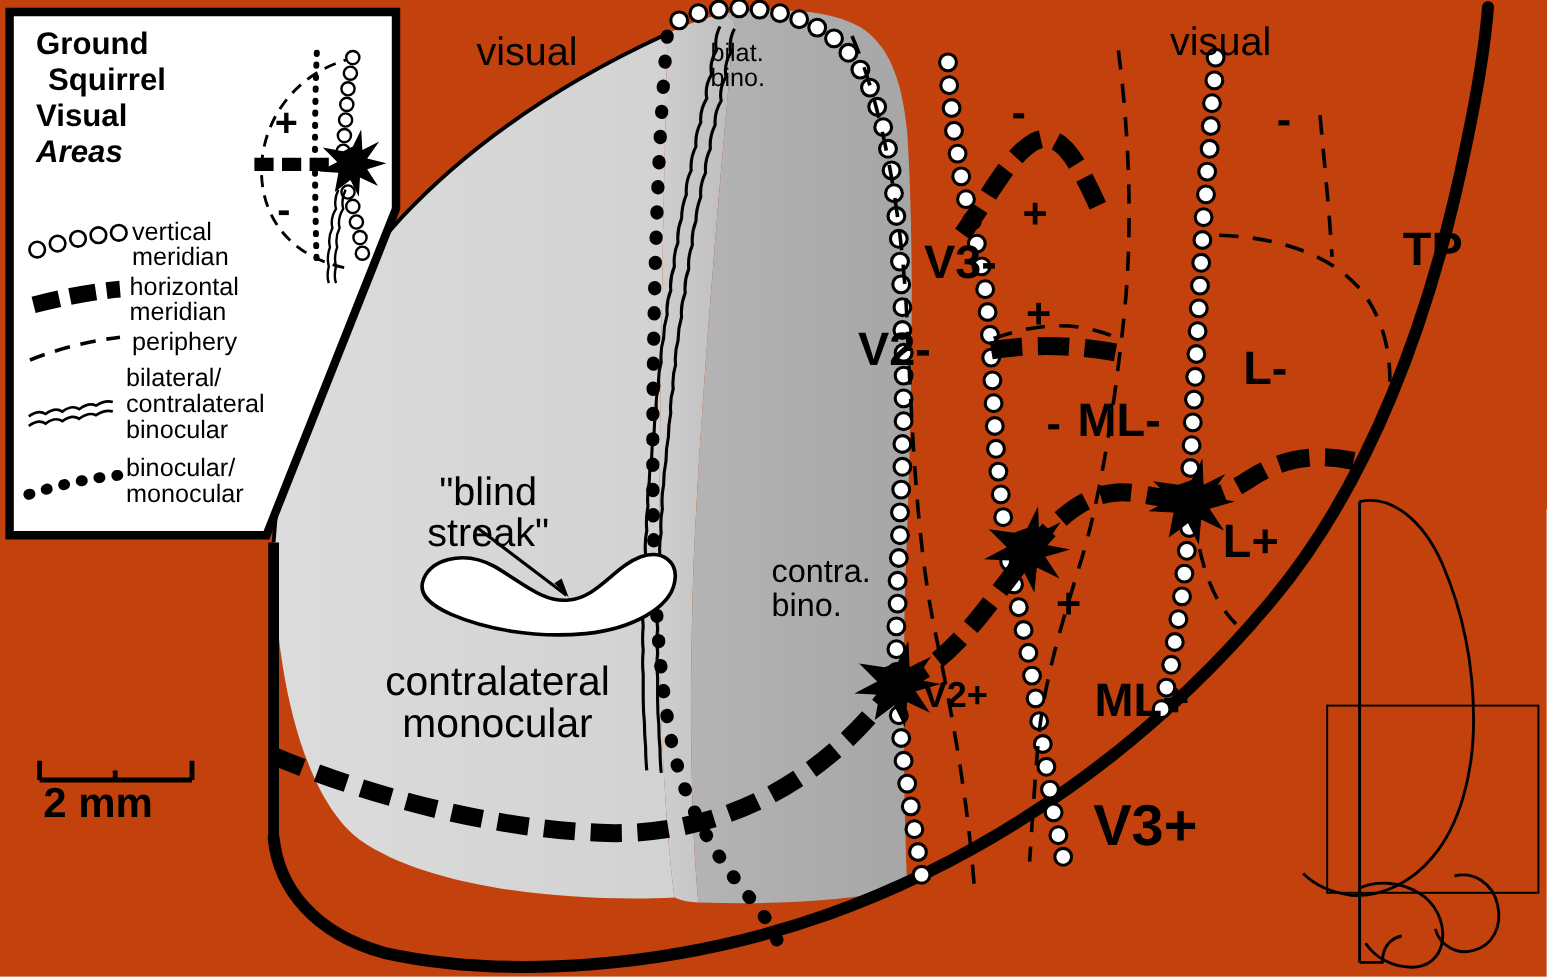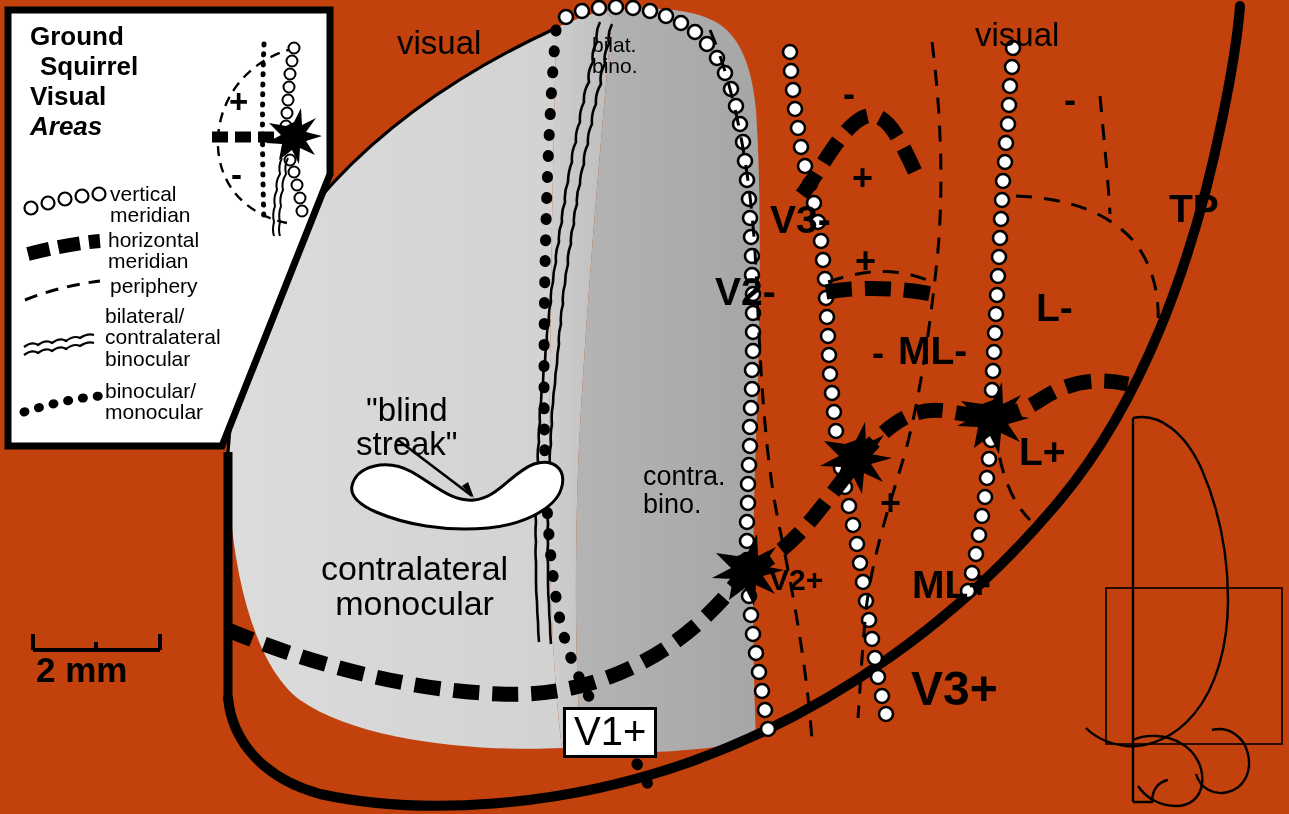--- a/index.html
+++ b/index.html
@@ -323,21 +323,20 @@
   <div class="lbl" style="left:592px;top:34px;font-size:21px;">bilat.
 bino.</div>
   <div class="lbl" style="left:615px;top:463px;font-size:27px;margin-left:28px;">contra.
 bino.</div>
 
   <div class="lbl" style="left:356px;top:393px;font-size:33px;text-align:center;">"blind
 streak"</div>
   <div class="lbl" style="left:321px;top:551px;font-size:34px;text-align:center;">contralateral
 monocular</div>
 
-  <div class="lbl boxed" style="left:563px;top:707px;">V1+</div>
 
   <div class="lbl bold" style="left:715px;top:272px;font-size:39px;">V2-</div>
   <div class="lbl bold" style="left:769px;top:565px;font-size:30px;">V2+</div>
 
   <div class="lbl bold" style="left:770px;top:200px;font-size:39px;">V3-</div>
   <div class="lbl bold" style="left:911px;top:665px;font-size:48px;">V3+</div>
 
   <div class="lbl bold" style="left:898px;top:331px;font-size:39px;">ML-</div>
   <div class="lbl bold" style="left:892px;top:565px;font-size:39px;margin-left:20px;">ML+</div>
 

